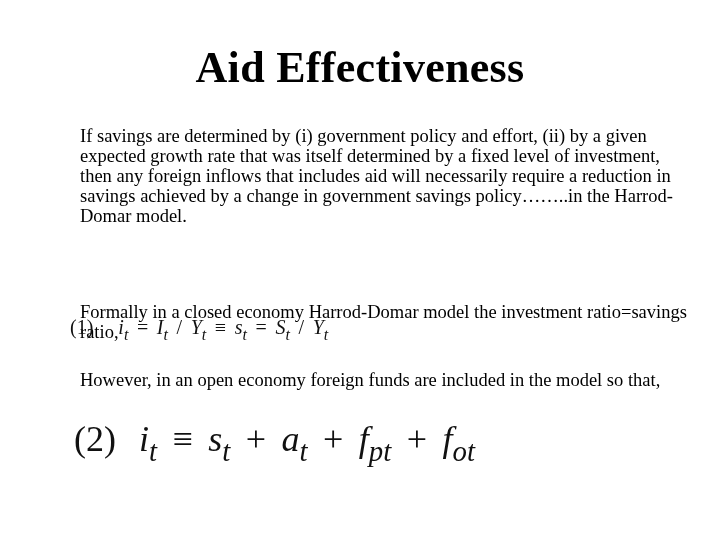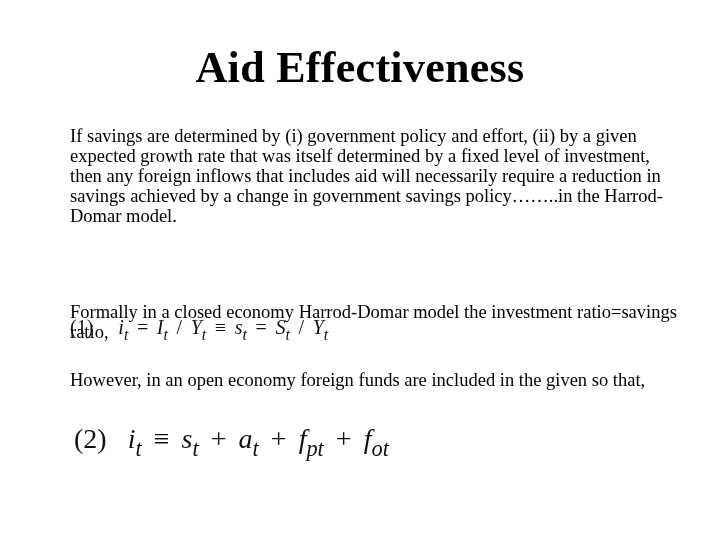--- a/index.html
+++ b/index.html
@@ -21,21 +21,21 @@
       top: 40px;
       width: 720px;
       text-align: center;
       font-size: 44px;
       font-weight: bold;
       line-height: 56px;
       letter-spacing: 0.3px;
     }
     .para {
       position: absolute;
-      left: 70px;
+      left: 80px;
       width: 610px;
       font-size: 18.5px;
       line-height: 20px;
       margin: 0;
     }
     .p1 { top: 126px; }
     .p2 { top: 254px; margin-top: 48px; }
     .p3 { top: 370px; }
     .eq {
       position: absolute;
@@ -46,21 +46,21 @@
       left: 70px;
       top: 314px;
       font-size: 20px;
       line-height: 26px;
       color: #111;
     }
     .eq1 .num { margin-right: 20px; }
     .eq2 {
       left: 74px;
       top: 422px;
-      font-size: 28px;
+      font-size: 36px;
       line-height: 34px;
       color: #111;
     }
     .eq2 .num { margin-right: 14px; }
     .eq .var { font-style: italic; }
     .eq .sub {
       font-style: italic;
       font-size: 0.8em;
       vertical-align: -0.35em;
       line-height: 0;
@@ -86,21 +86,21 @@
     <span class="op">/</span>
     <span class="var">Y</span><span class="sub">t</span>
     <span class="op">≡</span>
     <span class="var">s</span><span class="sub">t</span>
     <span class="op">=</span>
     <span class="var">S</span><span class="sub">t</span>
     <span class="op">/</span>
     <span class="var">Y</span><span class="sub">t</span>
   </div>
 
-  <p class="para p3">However, in an open economy foreign funds are included in the given so that,</p>
+  <p class="para p3">However, in an open economy foreign funds are included in the model so that,</p>
 
   <div class="eq eq2">
     <span class="num">(2)</span>
     <span class="var">i</span><span class="sub">t</span>
     <span class="op">≡</span>
     <span class="var">s</span><span class="sub">t</span>
     <span class="op">+</span>
     <span class="var">a</span><span class="sub">t</span>
     <span class="op">+</span>
     <span class="var">f</span><span class="sub">pt</span>

